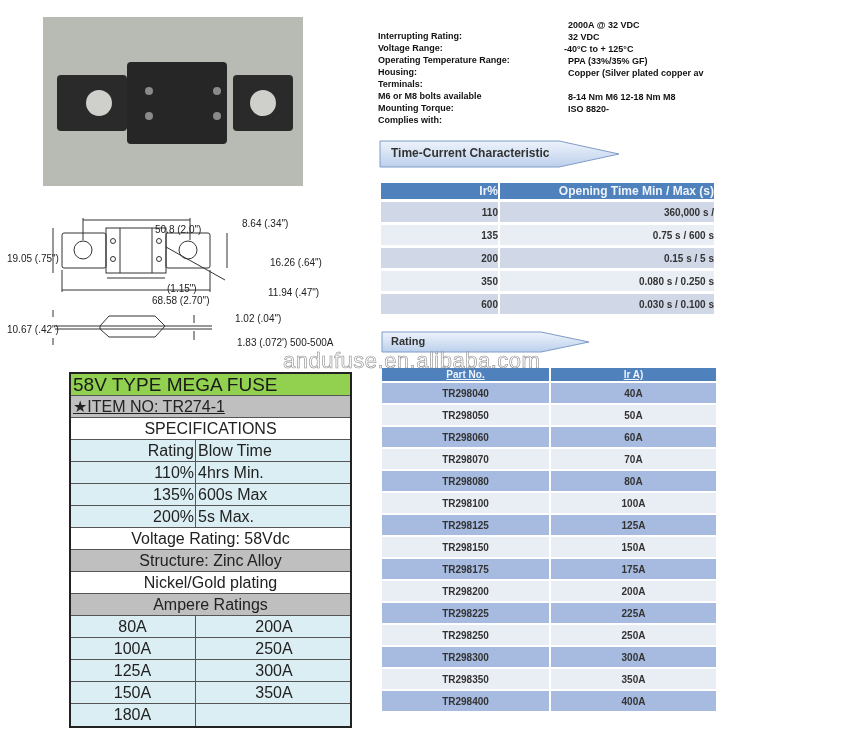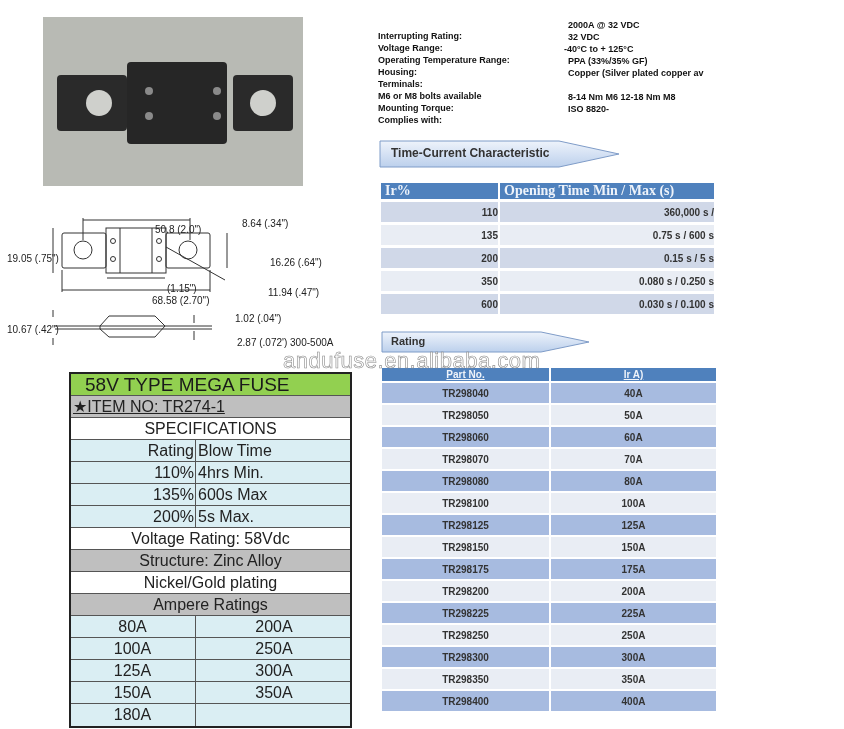--- a/index.html
+++ b/index.html
@@ -27,36 +27,36 @@
   .specs .k { position: absolute; left: 0; margin-top: 11px; }
   .specs .v { position: absolute; left: 190px; white-space: nowrap; }
 
   
   .banner { position: absolute; height: 28px; }
   .banner svg { position: absolute; left: 0; top: 0; }
   .banner span { position: absolute; left: 12px; top: 6px; font-size: 12px; font-weight: bold; color: #333; }
 
   
   .tcc { position: absolute; left: 379px; top: 180px; width: 337px; border-collapse: separate; border-spacing: 2px 3px; font-size: 10px; font-weight: bold; color: #333; }
-  .tcc th { background: #4f81bd; color: #eef3fa; text-align: left; height: 16px; padding-left: 4px; font-size: 14px; font-family: Liberation Serif, serif; }
+  .tcc th { background: #4f81bd; color: #eef3fa; text-align: right; height: 16px; padding-left: 4px; font-size: 12px; }
   .tcc td { height: 20px; padding-left: 9px; text-align: right; }
   .tcc tr.odd td { background: #d0d8e8; }
   .tcc tr.even td { background: #e9edf4; }
 
   
   .rating { position: absolute; left: 380px; top: 366px; width: 338px; border-collapse: separate; border-spacing: 2px 2px; font-size: 10px; font-weight: bold; color: #333; text-align: center; }
   .rating th { background: #4f81bd; color: #eef3fa; height: 13px; font-size: 10px; text-decoration: underline; }
   .rating td { height: 20px; }
   .rating tr.odd td { background: #a7bbe0; }
   .rating tr.even td { background: #e9edf4; }
 
   
   .card { position: absolute; left: 69px; top: 372px; width: 283px; border: 2px solid #222; font-size: 16px; color: #222; }
   .card .r { height: 22px; line-height: 22px; border-bottom: 1px solid #555; }
-  .card .title { background: #92d050; font-size: 19px; padding-left: 14px; color: #1a1a1a; height: 22px; line-height: 22px; }
+  .card .title { background: #92d050; font-size: 19px; padding-left: 2px; color: #1a1a1a; height: 22px; line-height: 22px; }
   .card .item { background: #bfbfbf; padding-left: 2px; font-size: 16px; text-decoration: underline; }
   .card .center { text-align: center; }
   .card .white { background: #ffffff; }
   .card .grey { background: #bfbfbf; }
   .card .blue { background: #daeef3; }
   .card .split { display: flex; }
   .card .split .a { width: 125px; text-align: right; border-right: 1px solid #555; padding-right: 1px; }
   .card .split .b { flex: 1; padding-left: 2px; }
   .card .amp .a { width: 125px; text-align: center; border-right: 1px solid #555; }
   .card .amp .b { flex: 1; text-align: center; }
@@ -113,21 +113,21 @@
   </svg>
   <span class="dim" style="left:110px;top:14px">50.8 (2.0")</span>
   <span class="dim" style="left:197px;top:8px">8.64 (.34")</span>
   <span class="dim" style="left:-38px;top:43px">19.05 (.75")</span>
   <span class="dim" style="left:225px;top:47px">16.26 (.64")</span>
   <span class="dim" style="left:122px;top:73px">(1.15")</span>
   <span class="dim" style="left:223px;top:77px">11.94 (.47")</span>
   <span class="dim" style="left:107px;top:85px">68.58 (2.70")</span>
   <span class="dim" style="left:-38px;top:114px">10.67 (.42")</span>
   <span class="dim" style="left:190px;top:103px">1.02 (.04")</span>
-  <span class="dim" style="left:192px;top:127px">2.87 (.072') 300-500A</span>
+  <span class="dim" style="left:192px;top:127px">1.83 (.072') 500-500A</span>
 </div>
 
 <div class="specs">
   <div class="row">
       <span class="k">Interrupting Rating:</span>
       <span class="v">2000A @ 32 VDC</span>
     </div>
   <div class="row">
       <span class="k">Voltage Range:</span>
       <span class="v">32 VDC</span>

